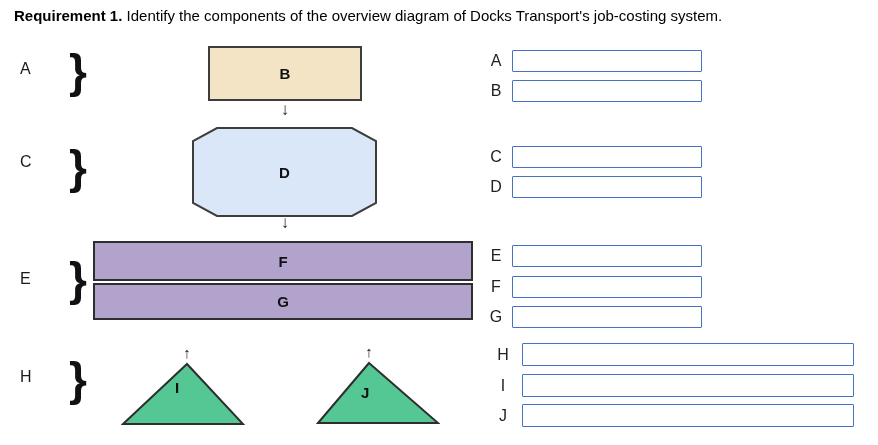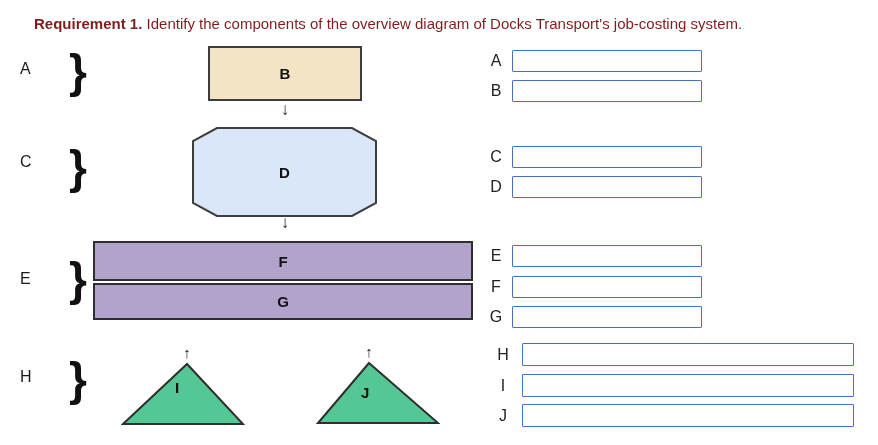--- a/index.html
+++ b/index.html
@@ -9,25 +9,24 @@
     width: 878px;
     height: 445px;
     background: #ffffff;
     font-family: "Liberation Sans", "DejaVu Sans", sans-serif;
     color: #000;
     overflow: hidden;
   }
   .title {
     position: absolute;
     left: 14px;
-    top: 15px;
+    top: 7px;
     font-size: 15px;
-    color: #7f1d1d;
+    color: #000000;
     white-space: nowrap;
-    margin-left: 20px;
   }
   .title .bold { font-weight: 700; }
 
   .glabel {
     position: absolute;
     font-size: 16px;
     color: #1a1a1a;
     line-height: 1;
   }
   .brace {

